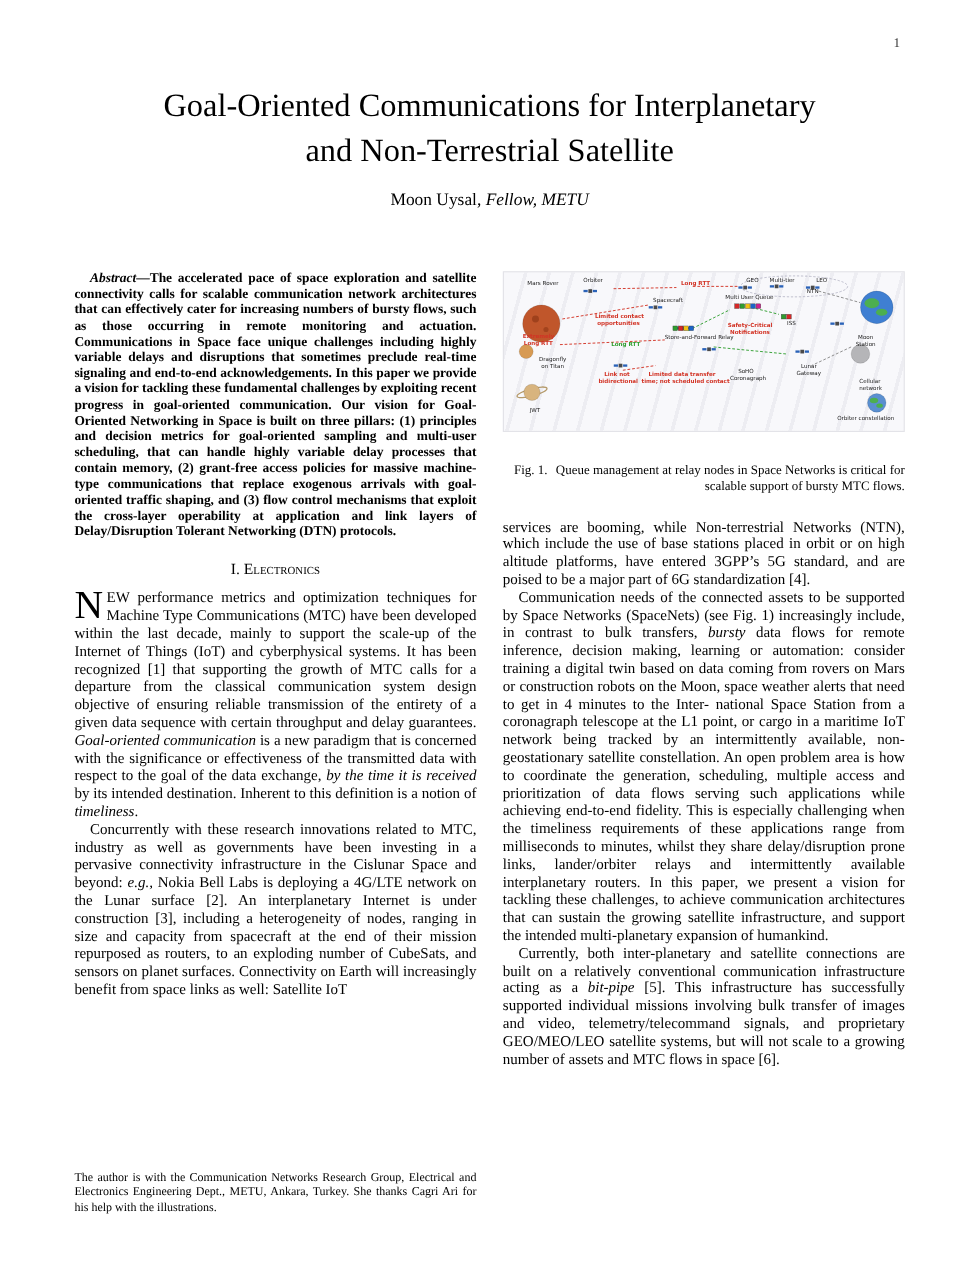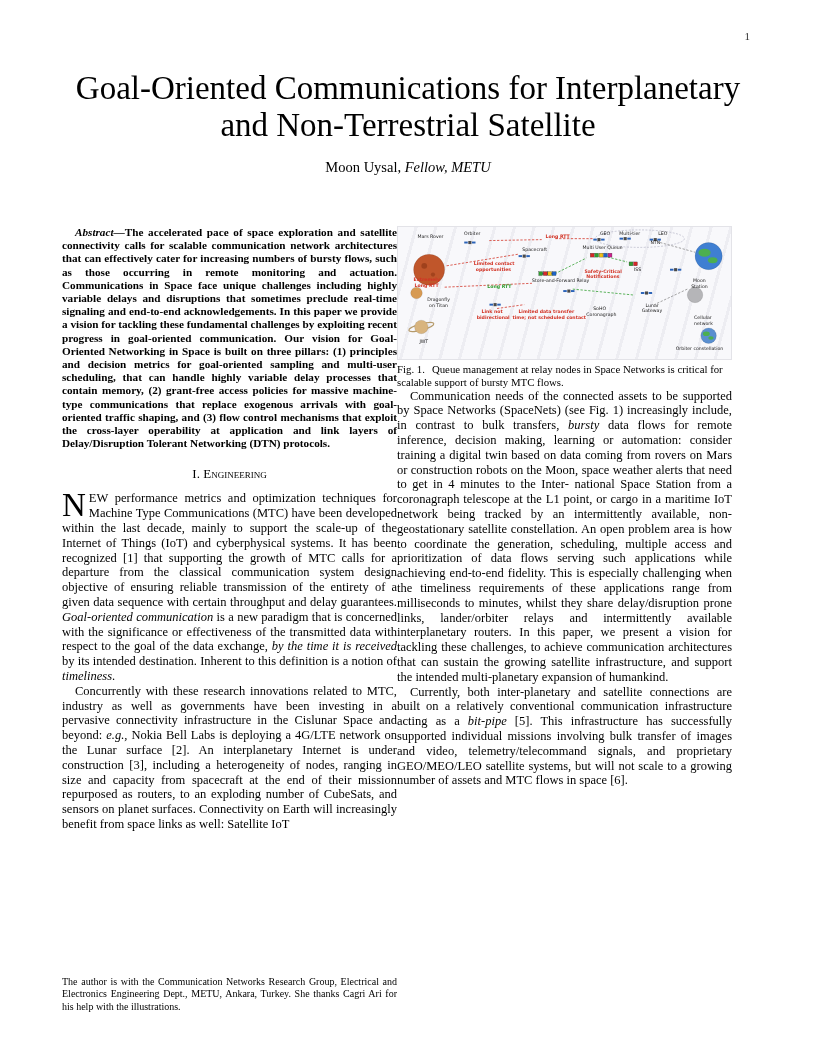--- a/index.html
+++ b/index.html
@@ -1,41 +1,41 @@
 <!DOCTYPE html>
 <html><head>
 <meta charset="utf-8">
 <style>
   * { margin:0; padding:0; box-sizing:border-box; }
   html,body { background:#888; }
   body { font-family:"Liberation Serif", serif; color:#000; }
   .page { position:relative; width:816px; height:1056px; margin:0 auto; background:#fff; padding:30px 62px 0; overflow:hidden; }
   .page-number { position:absolute; top:30px; right:66px; font-size:11px; color:#333; }
-  .title { margin-top:40px; text-align:center; font-size:33px; font-weight:normal; line-height:37px; }
+  .title { margin-top:40px; text-align:center; font-size:27px; font-weight:normal; line-height:37px; }
   .author { text-align:center; font-size:14.5px; margin-top:15px; }
   .italic { font-style:italic; }
-  .columns { display:flex; margin-top:50px; }
+  .columns { display:flex; gap:22px; margin-top:50px; }
   .col { width:335px; text-align:justify; }
   .col.left { display:flex; flex-direction:column; min-height:794px; }
   .abstract, .index-terms { font-weight:bold; font-size:11.2px; line-height:13.2px; text-indent:13px; }
   .index-terms { margin-top:11px; }
   .abs-label { font-style:italic; }
   .section-heading { text-align:center; font-weight:normal; font-size:13px; margin:16px 0 9px; }
   .sc { font-variant:small-caps; }
   .para { font-size:12.5px; line-height:14.8px; text-indent:13px; }
   .para.first { text-indent:0; }
   .para.noindent { text-indent:0; }
   .body-start { margin-top:20px; }
   .dropcap { float:left; font-size:33px; line-height:26px; padding:1px 3px 0 0; }
   .footnote { margin-top:auto; padding-top:10px; padding-bottom:6px; font-size:10px; line-height:12.8px; text-align:justify; }
   figure { width:335px; margin:0; }
   .figure-canvas { width:335px; height:134px; display:block; border:1px solid #e3e3e8;
     background: repeating-linear-gradient(105deg, #f8f8fb 0px, #f8f8fb 16px, #ededf2 16px, #ededf2 19px); }
   .figure-canvas text { font-family:"DejaVu Sans", sans-serif; }
-  .caption { font-size:10.8px; line-height:12.8px; margin-top:3px; text-align:left; }
+  .caption { font-size:10.8px; line-height:12.8px; margin-top:26px; text-align:right; }
   .cap-label { margin-right:7px; }
 </style>
 </head>
 <body>
 
 <div class="page">
 
   <div class="page-number">1</div>
 
   <h1 class="title">
@@ -46,21 +46,21 @@
   <div class="author">
     <span>Moon Uysal, </span><span class="italic">Fellow, METU</span>
   </div>
 
   <div class="columns">
 
     <div class="col left">
       <p class="abstract"><span class="abs-label">Abstract</span><span>—The accelerated pace of space exploration and satellite connectivity calls for scalable communication network architectures that can effectively cater for increasing numbers of bursty flows, such as those occurring in remote monitoring and actuation. Communications in Space face unique challenges including highly variable delays and disruptions that sometimes preclude real-time signaling and end-to-end acknowledgements. In this paper we provide a vision for tackling these fundamental challenges by exploiting recent progress in goal-oriented communication. Our vision for Goal-Oriented Networking in Space is built on three pillars: (1) principles and decision metrics for goal-oriented sampling and multi-user scheduling, that can handle highly variable delay processes that contain memory, (2) grant-free access policies for massive machine-type communications that replace exogenous arrivals with goal-oriented traffic shaping, and (3) flow control mechanisms that exploit the cross-layer operability at application and link layers of Delay/Disruption Tolerant Networking (DTN) protocols.</span></p>
 
 
-      <h2 class="section-heading"><span>I.</span> <span class="sc">Engineering</span></h2>
+      <h2 class="section-heading"><span>I.</span> <span class="sc">Electronics</span></h2>
 
       <p class="para first"><span class="dropcap">N</span><span><span>EW performance metrics and optimization techniques for Machine Type Communications (MTC) have been developed within the last decade, mainly to support the scale-up of the Internet of Things (IoT) and cyberphysical systems. It has been recognized [1] that supporting the growth of MTC calls for a departure from the classical communication system design objective of ensuring reliable transmission of the entirety of a given data sequence with certain throughput and delay guarantees. </span><span style="font-style: italic;">Goal-oriented communication</span><span> is a new paradigm that is concerned with the significance or effectiveness of the transmitted data with respect to the goal of the data exchange, </span><span style="font-style: italic;">by the time it is received</span><span> by its intended destination. Inherent to this definition is a notion of </span><span style="font-style: italic;">timeliness</span><span>.</span></span></p>
 
       <p class="para"><span>Concurrently with these research innovations related to MTC, industry as well as governments have been investing in a pervasive connectivity infrastructure in the Cislunar Space and beyond: </span><span style="font-style: italic;">e.g.,</span><span> Nokia Bell Labs is deploying a 4G/LTE network on the Lunar surface [2]. An interplanetary Internet is under construction [3], including a heterogeneity of nodes, ranging in size and capacity from spacecraft at the end of their mission repurposed as routers, to an exploding number of CubeSats, and sensors on planet surfaces. Connectivity on Earth will increasingly benefit from space links as well: Satellite IoT</span></p>
 
       <div class="footnote">The author is with the Communication Networks Research Group, Electrical and Electronics Engineering Dept., METU, Ankara, Turkey. She thanks Cagri Ari for his help with the illustrations.</div>
     </div>
 
     <div class="col right">
       <figure>
@@ -181,20 +181,21 @@
             <text x="253" y="82" fill="#1a1a1a" font-size="4.8" font-weight="normal">Lunar</text>
             <text x="249" y="88" fill="#1a1a1a" font-size="4.8" font-weight="normal">Gateway</text>
             <text x="303" y="95" fill="#1a1a1a" font-size="4.8" font-weight="normal">Cellular</text>
             <text x="303" y="101" fill="#1a1a1a" font-size="4.8" font-weight="normal">network</text>
             <text x="20" y="120" fill="#1a1a1a" font-size="4.8" font-weight="normal">JWT</text>
             <text x="284" y="127" fill="#1a1a1a" font-size="4.8" font-weight="normal">Orbiter constellation</text>
           </svg>
       </figure>
       <div class="caption"><span class="cap-label">Fig. 1.</span><span>Queue management at relay nodes in Space Networks is critical for scalable support of bursty MTC flows.</span></div>
 
+      <p class="para noindent body-start"><span>services are booming, while Non-terrestrial Networks (NTN), which include the use of base stations placed in orbit or on high altitude platforms, have entered 3GPP’s 5G standard, and are poised to be a major part of 6G standardization [4].</span></p>
 
       <p class="para"><span>Communication needs of the connected assets to be supported by Space Networks (SpaceNets) (see Fig. 1) increasingly include, in contrast to bulk transfers, </span><span style="font-style: italic;">bursty</span><span> data flows for remote inference, decision making, learning or automation: consider training a digital twin based on data coming from rovers on Mars or construction robots on the Moon, space weather alerts that need to get in 4 minutes to the Inter- national Space Station from a coronagraph telescope at the L1 point, or cargo in a maritime IoT network being tracked by an intermittently available, non-geostationary satellite constellation. An open problem area is how to coordinate the generation, scheduling, multiple access and prioritization of data flows serving such applications while achieving end-to-end fidelity. This is especially challenging when the timeliness requirements of these applications range from milliseconds to minutes, whilst they share delay/disruption prone links, lander/orbiter relays and intermittently available interplanetary routers. In this paper, we present a vision for tackling these challenges, to achieve communication architectures that can sustain the growing satellite infrastructure, and support the intended multi-planetary expansion of humankind.</span></p>
 
 
       <p class="para"><span>Currently, both inter-planetary and satellite connections are built on a relatively conventional communication infrastructure acting as a </span><span style="font-style: italic;">bit-pipe</span><span> [5]. This infrastructure has successfully supported individual missions involving bulk transfer of images and video, telemetry/telecommand signals, and proprietary GEO/MEO/LEO satellite systems, but will not scale to a growing number of assets and MTC flows in space [6].</span></p>
     </div>
 
   </div>
 </div>
 

